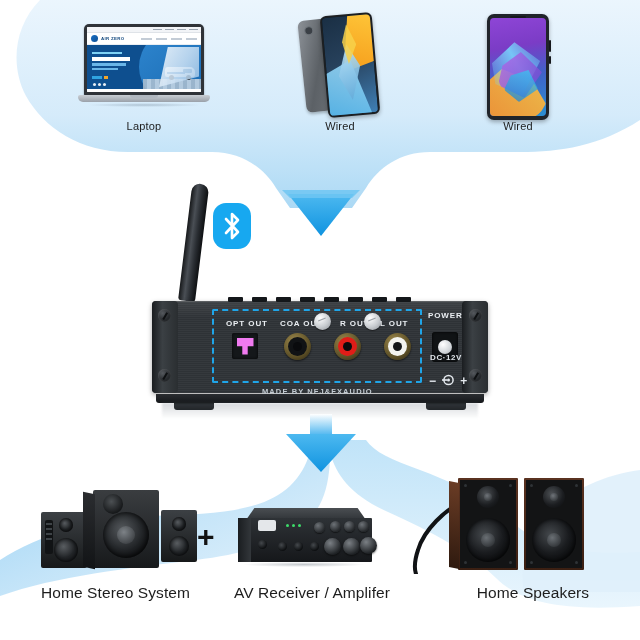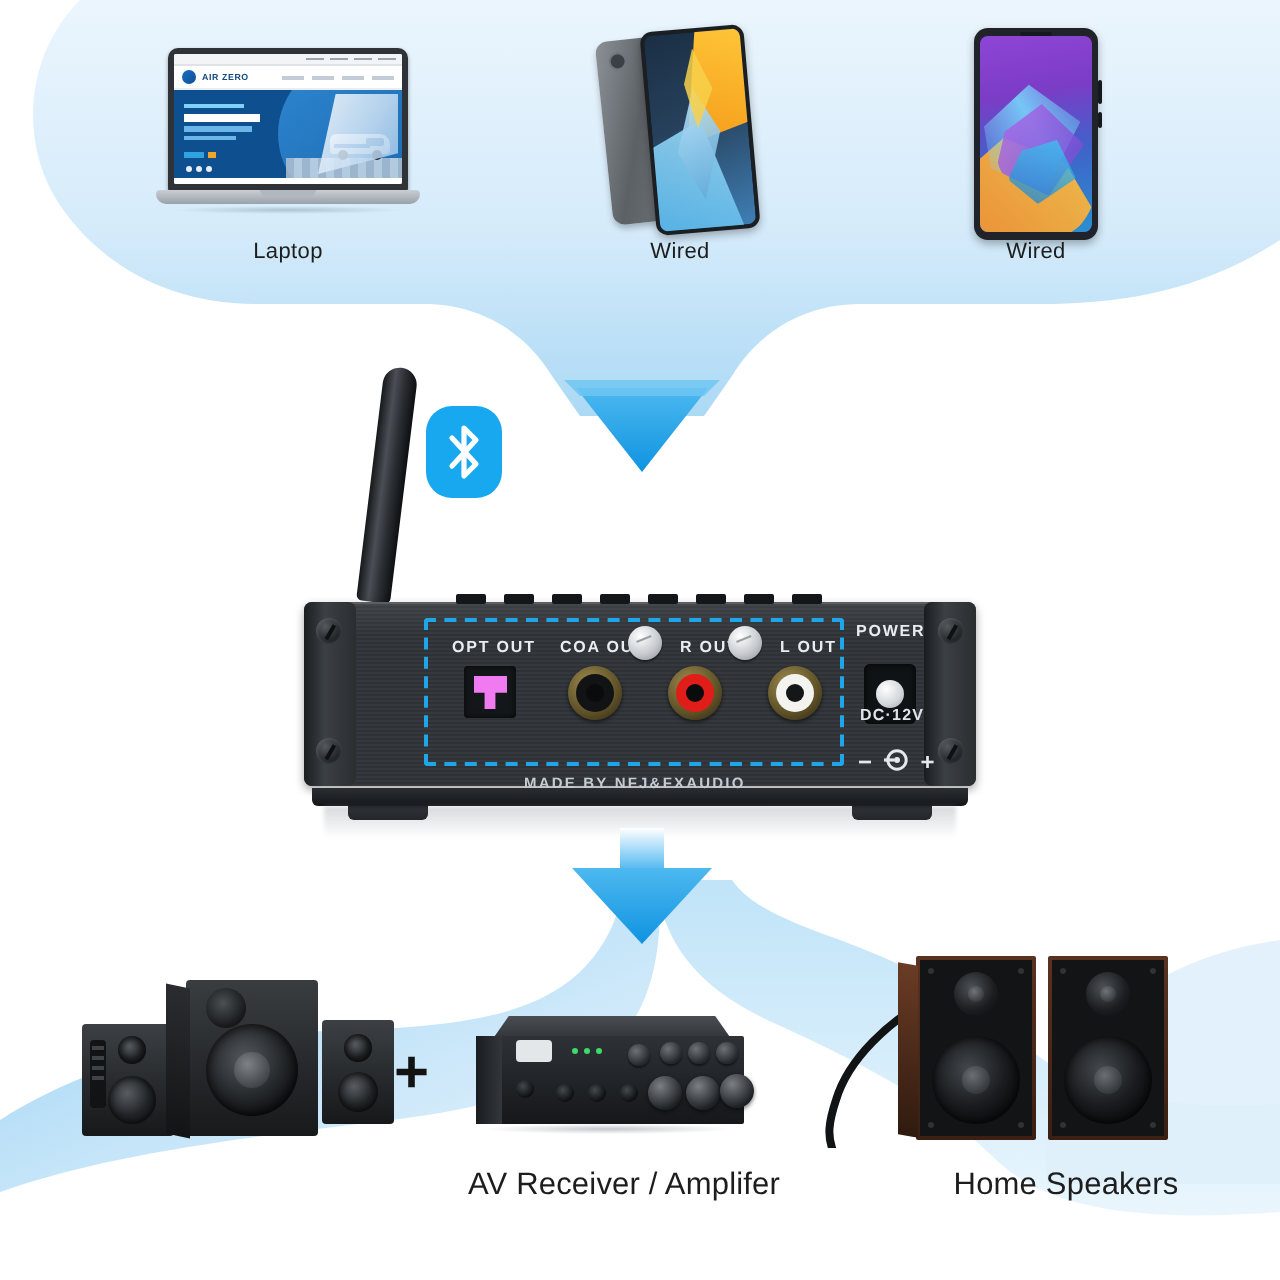--- a/index.html
+++ b/index.html
@@ -638,21 +638,21 @@
     <div class="chrome-dot" style="left:162px; top:18px;"></div>
 
     <div class="port-label" style="left:188px; top:24px;">R OUT</div>
     <div class="rca rca-red" style="left:182px; top:38px;">
       <div class="ring">
           <div class="pin"></div>
         </div>
     </div>
     <div class="chrome-dot" style="left:212px; top:18px;"></div>
 
-    <div class="port-label" style="left:238px; top:24px;">L OUT</div>
+    <div class="port-label" style="left:228px; top:24px;">L OUT</div>
     <div class="rca rca-white" style="left:232px; top:38px;">
       <div class="ring">
           <div class="pin"></div>
         </div>
     </div>
 
     <div class="port-label" style="left:276px; top:16px;">POWER</div>
     <div class="dcjack" style="left:280px; top:37px;">
       <div class="pin"></div>
     </div>
@@ -694,20 +694,21 @@
     </div>
     <div class="sub">
       <div class="sub-port"></div>
       <div class="woof"></div>
     </div>
     <div class="sat-r">
       <div class="drv" style="left:11px; top:7px;  width:14px; height:14px;"></div>
       <div class="drv" style="left:8px;  top:26px; width:20px; height:20px;"></div>
     </div>
   </div>
+  <div class="label dev-label-bot" style="left:8px; top:584px; width:215px;">Home Stereo System</div>
 
   <div class="plus-sign">+</div>
 
   <div id="receiver">
     <div class="rc-top"></div>
     <div class="rc-face"></div>
     <div class="rc-side"></div>
     <div class="rc-usb"></div>
     <div class="rc-led" style="left:48px; top:16px;"></div>
     <div class="rc-led" style="left:54px; top:16px;"></div>

